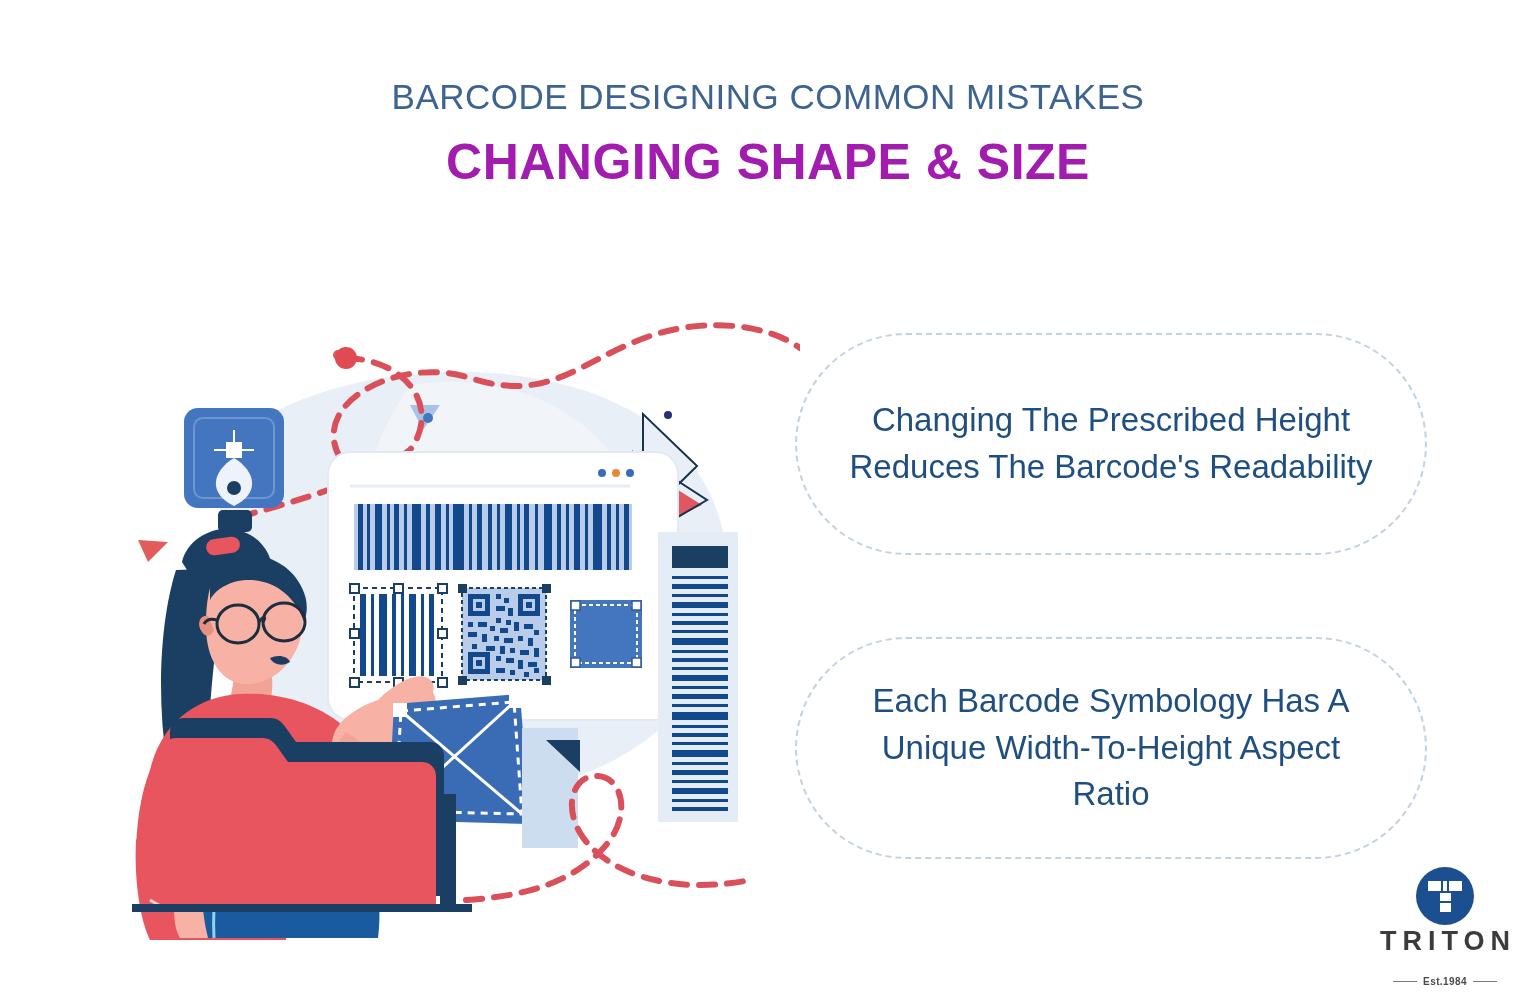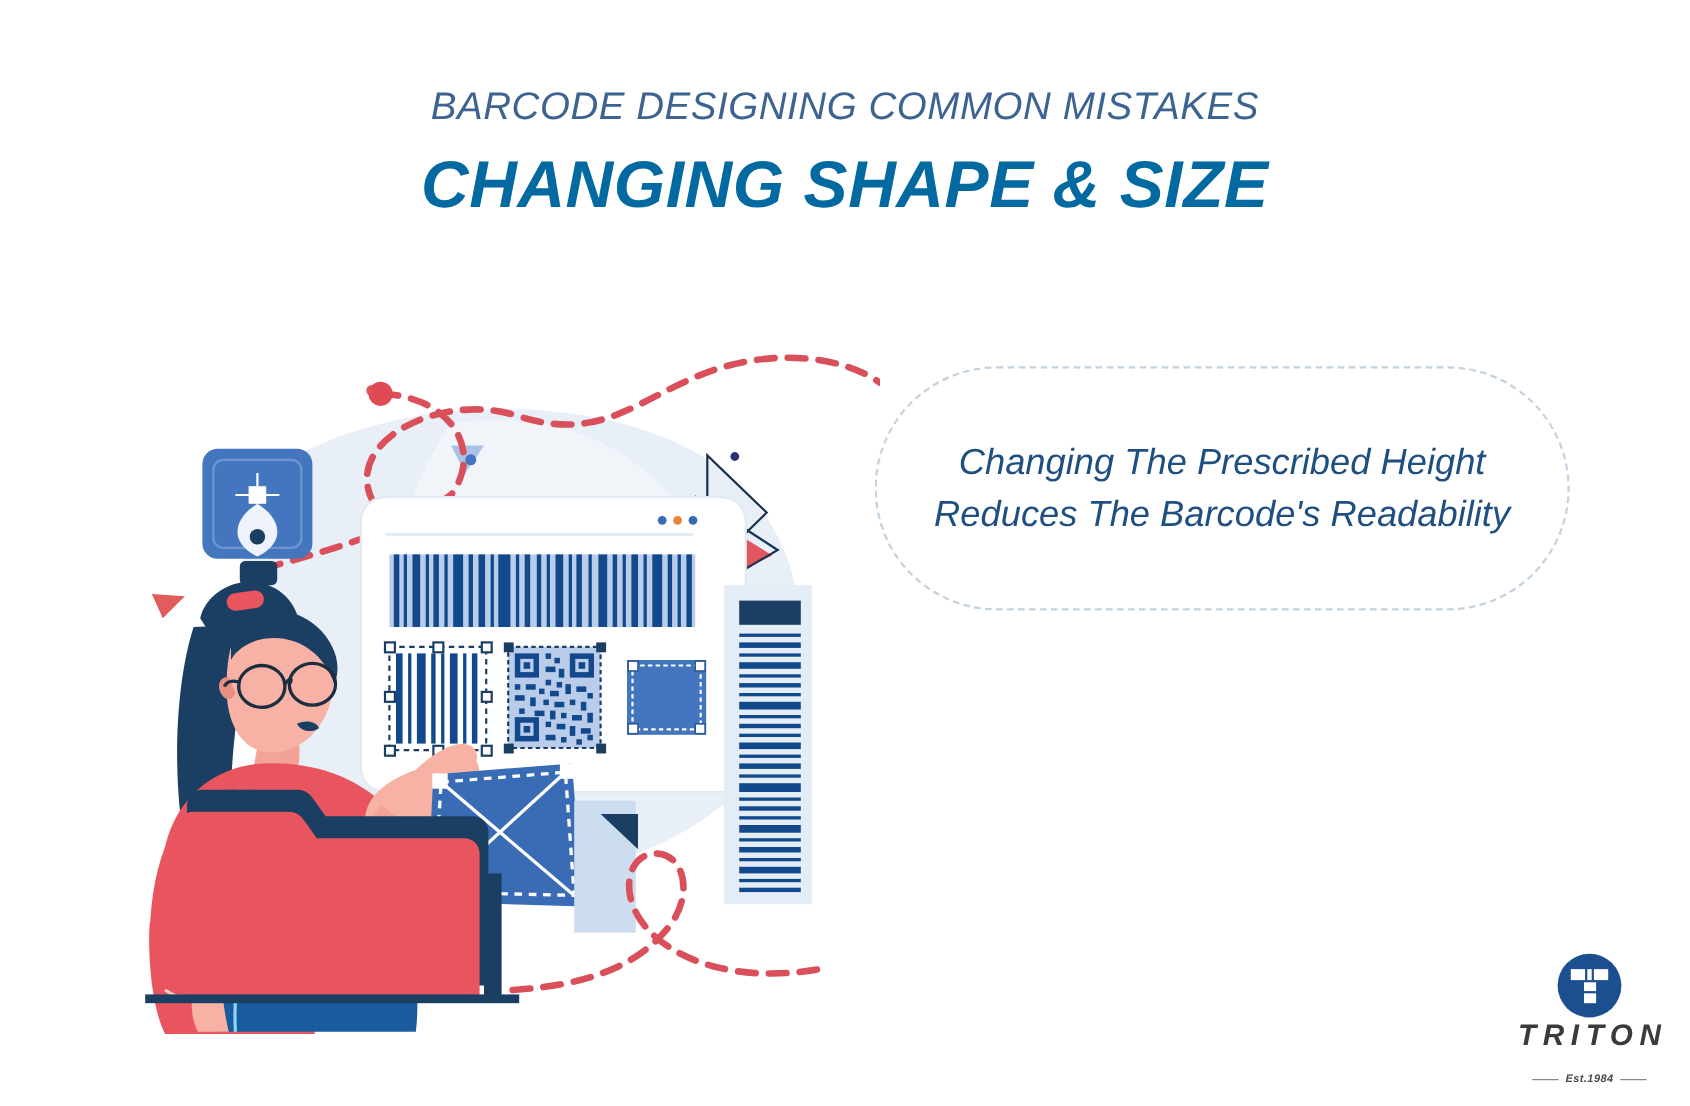--- a/index.html
+++ b/index.html
@@ -3,30 +3,30 @@
 <meta charset="utf-8">
 <style>
   html,body{margin:0;padding:0;}
   body{
     width:1536px;height:1005px;
     background:#ffffff;
     font-family:"Liberation Sans", sans-serif;
     overflow:hidden;
     position:relative;
   }
-  #stage{position:relative;width:1536px;height:1005px;overflow:hidden;background:#fff;font-style:italic;}
+  #stage{position:relative;width:1536px;height:1005px;overflow:hidden;background:#fff;}
 
   
   .hdr{position:absolute;left:0;top:78px;width:1536px;text-align:center;}
   .eyebrow{
     font-size:35px;letter-spacing:.5px;color:#3d6391;font-weight:400;
     line-height:1.1;white-space:nowrap;
   }
   .headline{
-    margin-top:18px;font-size:60px;font-weight:bold;color:#0369a1;
+    margin-top:18px;font-size:50px;font-weight:bold;color:#a21caf;
     letter-spacing:.5px;line-height:1.1;white-space:nowrap;
   }
 
   
   .pill{
     position:absolute;
     border:2px dashed #c3d2df;
     border-radius:120px;
     background:#ffffff;
     display:flex;align-items:center;justify-content:flex-end;
@@ -345,20 +345,23 @@
       <g fill="none" stroke="#d9505a" stroke-width="6" stroke-linecap="round" stroke-dasharray="16 12">
         <path d="M356 600 C 420 596, 470 580, 500 540 C 520 512, 512 478, 488 476 C 464 474, 452 506, 472 536 C 496 572, 560 596, 640 580"></path>
       </g>
     </svg>
   </div>
 
   <div class="pill" id="pill1">
     <div class="pill-text">Changing The Prescribed Height  Reduces The Barcode's Readability</div>
   </div>
 
+  <div class="pill" id="pill2">
+    <div class="pill-text">Each Barcode Symbology Has A Unique Width-To-Height Aspect Ratio</div>
+  </div>
 
   <div id="logo">
     <svg width="60" height="60" viewBox="0 0 60 60" style="display:block;margin:0 auto">
       <circle cx="30" cy="30" r="29" fill="#1c4f8f"></circle>
       <rect x="13" y="15" width="13" height="10" fill="#ffffff"></rect>
       <rect x="28" y="15" width="4" height="10" fill="#ffffff"></rect>
       <rect x="34" y="15" width="13" height="10" fill="#ffffff"></rect>
       <rect x="25" y="27" width="11" height="8" fill="#ffffff"></rect>
       <rect x="25" y="37" width="11" height="9" fill="#ffffff"></rect>
     </svg>

